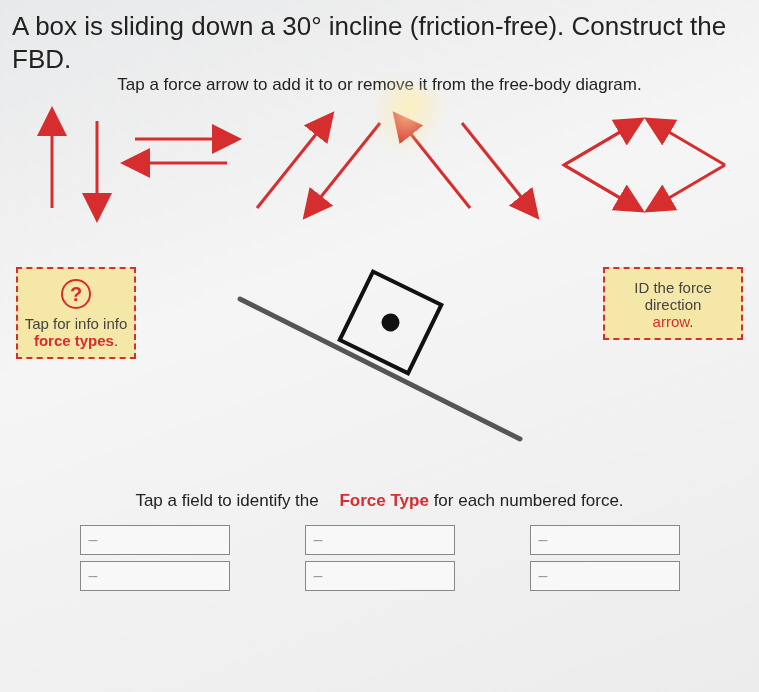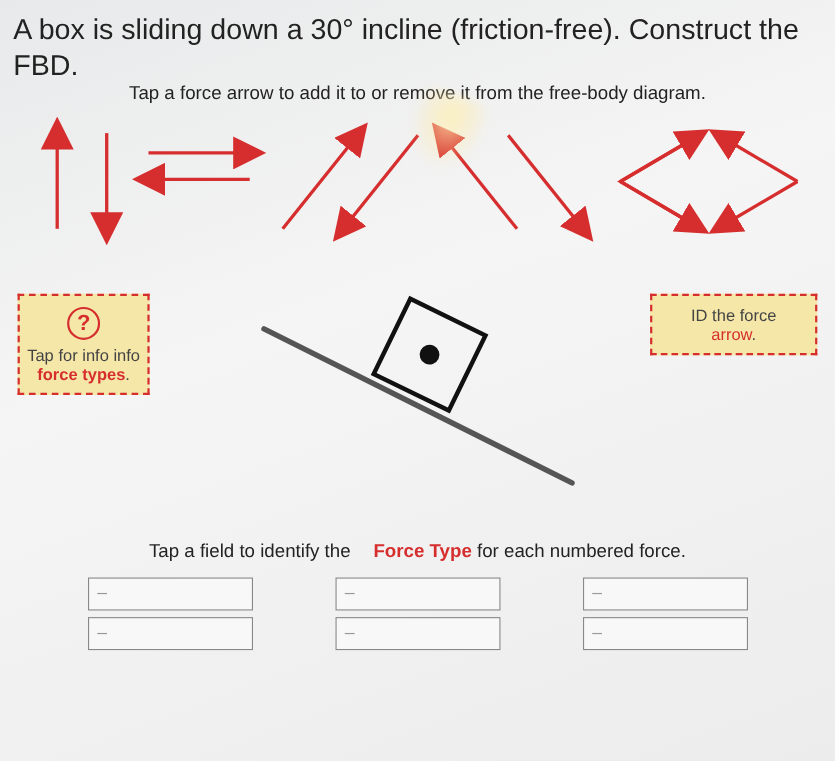--- a/index.html
+++ b/index.html
@@ -47,21 +47,21 @@
     font-size: 15px;
     color: #444;
   }
   .info-box.left {
     left: 4px;
     top: 28px;
   }
   .info-box.right {
     right: 4px;
     top: 28px;
-    width: 152px;
+    width: 140px;
   }
   .info-q {
     display: inline-block;
     width: 30px;
     height: 30px;
     border: 2px solid #d62e2e;
     border-radius: 50%;
     color: #d62e2e;
     font-weight: bold;
     font-size: 20px;
@@ -178,20 +178,21 @@
     <line x1="30" y1="60" x2="310" y2="200" stroke="#555" stroke-width="5" stroke-linecap="round"></line>
 
     <g transform="translate(170,105) rotate(26)">
       <rect x="-38" y="-62" width="76" height="76" fill="none" stroke="#111" stroke-width="4"></rect>
       <circle cx="0" cy="-24" r="9" fill="#111"></circle>
     </g>
   </svg>
 
   <div class="info-box right">
     <div>ID the force</div>
+    <div>direction</div>
     <div><span class="link">arrow</span><span>.</span></div>
   </div>
 </div>
 
 <div class="instruction-2">
   <span>Tap a field to identify the </span><span class="force-type-red">Force Type</span><span> for each numbered force.</span>
 </div>
 
 <div class="fields-row">
   <div class="field-col">

